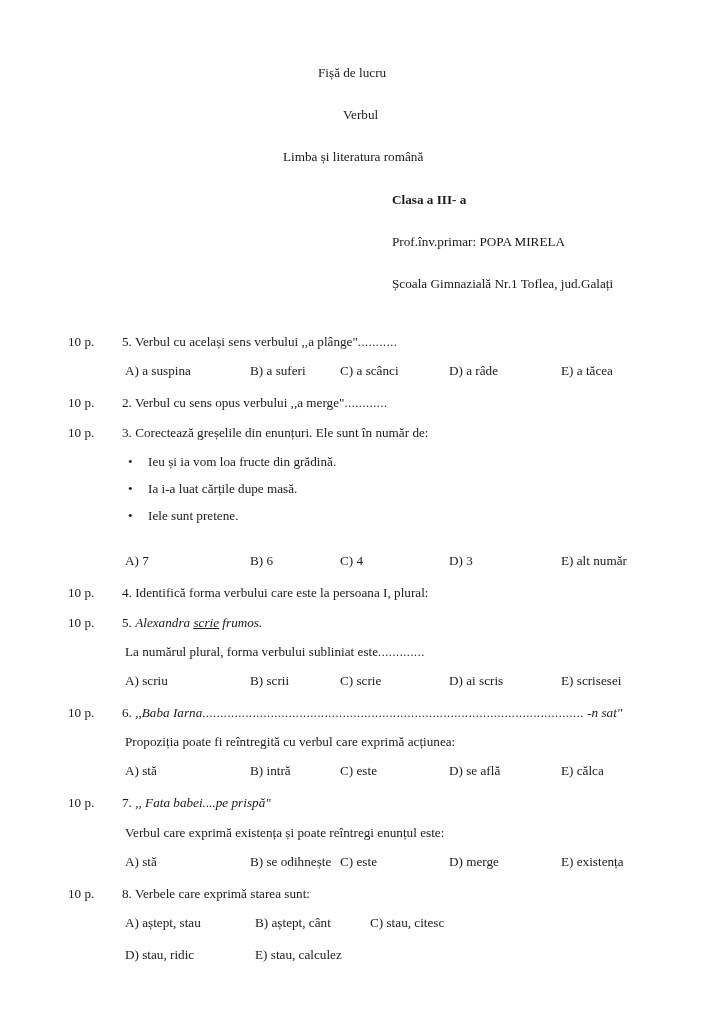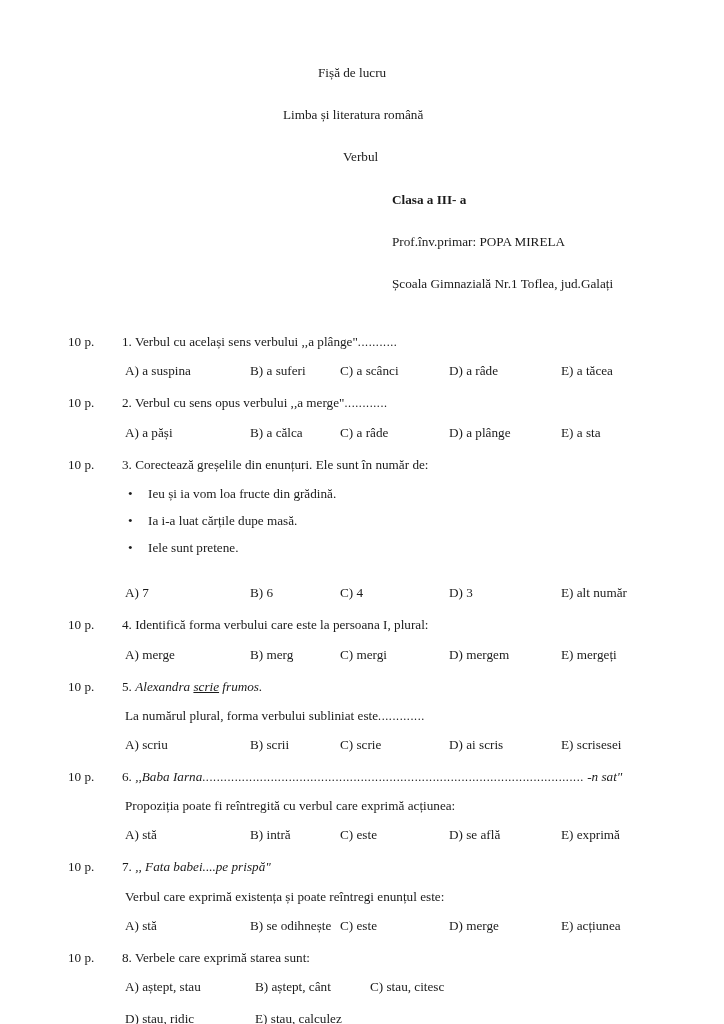--- a/index.html
+++ b/index.html
@@ -127,54 +127,47 @@
   .colE8 { left: 255px; }
   .spacer-md { height: 18px; }
 </style>
 </head>
 <body>
 
 <div class="page">
 
   <div class="header">
     <div class="hline h-title">Fișă de lucru</div>
+    <div class="hline h-topic">Verbul</div>
     <div class="hline h-subject">Limba și literatura română</div>
-    <div class="hline h-topic">Verbul</div>
     <div class="hline h-grade">Clasa a III- a</div>
     <div class="hline h-teacher">Prof.înv.primar: POPA MIRELA</div>
     <div class="hline h-school">Școala Gimnazială Nr.1 Toflea, jud.Galați</div>
   </div>
 
   <div class="quiz">
 
     <div class="qblock">
       <div class="qline">
         <span class="points">10 p.</span>
-        <span class="qtext">1. Verbul cu același sens verbului  ,,a plânge"</span><span class="leader">...........</span>
+        <span class="qtext">5. Verbul cu același sens verbului  ,,a plânge"</span><span class="leader">...........</span>
       </div>
       <div class="options">
         <span class="opt colA">A)  a suspina</span>
         <span class="opt colB">B) a suferi</span>
         <span class="opt colC">C) a scânci</span>
         <span class="opt colD">D) a râde</span>
         <span class="opt colE">E) a tăcea</span>
       </div>
     </div>
 
     <div class="qblock">
       <div class="qline">
         <span class="points">10 p.</span>
         <span class="qtext">2. Verbul cu sens opus verbului ,,a merge"</span><span class="leader">............</span>
-      </div>
-      <div class="options">
-        <span class="opt colA">A)  a păși</span>
-        <span class="opt colB">B) a călca</span>
-        <span class="opt colC">C) a râde</span>
-        <span class="opt colD">D) a plânge</span>
-        <span class="opt colE">E) a sta</span>
       </div>
     </div>
 
     <div class="qblock">
       <div class="qline">
         <span class="points">10 p.</span>
         <span class="qtext">3. Corectează greșelile din enunțuri. Ele sunt în număr de:</span>
       </div>
       <ul class="bullets">
         <li><span class="dot">•</span><span>Ieu și ia vom loa fructe din grădină.</span></li>
@@ -189,27 +182,20 @@
         <span class="opt colD">D) 3</span>
         <span class="opt colE">E) alt număr</span>
       </div>
     </div>
 
     <div class="qblock">
       <div class="qline">
         <span class="points">10 p.</span>
         <span class="qtext">4. Identifică forma verbului care este la persoana I, plural:</span>
       </div>
-      <div class="options">
-        <span class="opt colA">A)  merge</span>
-        <span class="opt colB">B) merg</span>
-        <span class="opt colC">C) mergi</span>
-        <span class="opt colD">D) mergem</span>
-        <span class="opt colE">E) mergeți</span>
-      </div>
     </div>
 
     <div class="qblock">
       <div class="qline">
         <span class="points">10 p.</span>
         <span class="qtext"><span>5. </span><span class="it">Alexandra </span><span class="it ul">scrie</span><span class="it"> frumos.</span></span>
       </div>
       <div class="subline"><span>La numărul plural, forma verbului subliniat este</span><span class="leader">.............</span></div>
       <div class="options">
         <span class="opt colA">A)  scriu</span>
@@ -224,36 +210,36 @@
       <div class="qline">
         <span class="points">10 p.</span>
         <span class="qtext"><span>6. </span><span class="it">,,Baba Iarna</span><span class="leader-long">..........................................................................................................</span><span class="it"> -n sat"</span></span>
       </div>
       <div class="subline">Propoziția poate fi reîntregită cu verbul care exprimă acțiunea:</div>
       <div class="options">
         <span class="opt colA">A)  stă</span>
         <span class="opt colB">B) intră</span>
         <span class="opt colC">C) este</span>
         <span class="opt colD">D) se află</span>
-        <span class="opt colE">E) exprimă</span>
+        <span class="opt colE">E) călca</span>
       </div>
     </div>
 
     <div class="qblock">
       <div class="qline">
         <span class="points">10 p.</span>
         <span class="qtext"><span>7. </span><span class="it">,, Fata babei....pe prispă"</span></span>
       </div>
       <div class="subline">Verbul care exprimă existența și poate reîntregi enunțul este:</div>
       <div class="options">
         <span class="opt colA">A)  stă</span>
         <span class="opt colB">B) se odihnește</span>
         <span class="opt colC">C) este</span>
         <span class="opt colD">D) merge</span>
-        <span class="opt colE">E) acțiunea</span>
+        <span class="opt colE">E) existența</span>
       </div>
     </div>
 
     <div class="qblock">
       <div class="qline">
         <span class="points">10 p.</span>
         <span class="qtext">8. Verbele care exprimă starea sunt:</span>
       </div>
       <div class="options">
         <span class="opt colA8">A)  aștept, stau</span>

